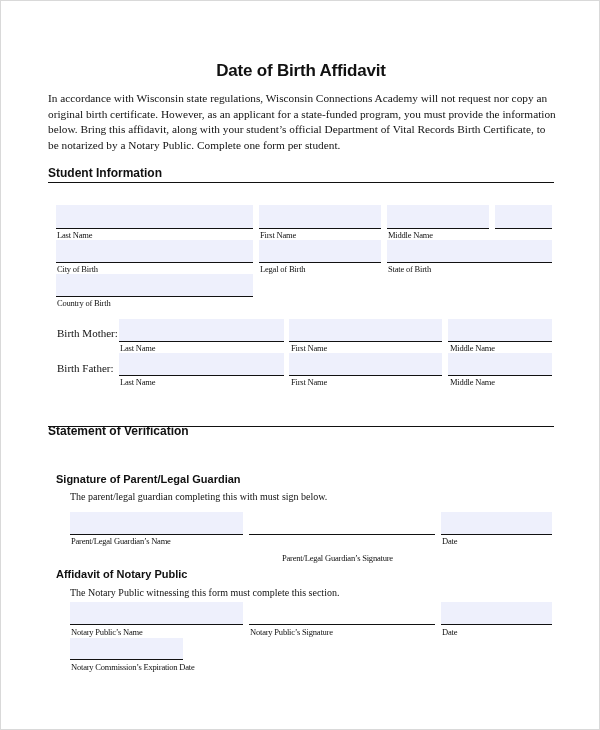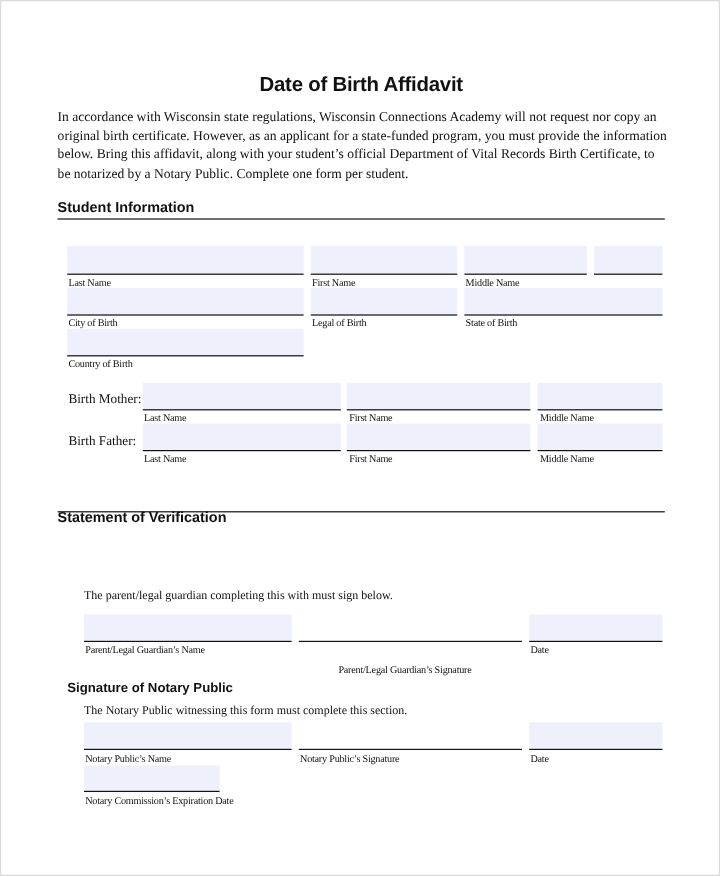--- a/index.html
+++ b/index.html
@@ -65,29 +65,30 @@
   <div class="field" style="left:118px; top:352px; width:165px; height:22px;"></div>
   <div class="field" style="left:288px; top:352px; width:153px; height:22px;"></div>
   <div class="field" style="left:447px; top:352px; width:104px; height:22px;"></div>
   <div class="flabel" style="left:119px; top:376px;">Last Name</div>
   <div class="flabel" style="left:290px; top:376px;">First Name</div>
   <div class="flabel" style="left:449px; top:376px;">Middle Name</div>
 
   <div class="abs section-head" style="left:47px; top:423px;">Statement of Verification</div>
   <div class="abs rule" style="left:47px; top:425px; width:506px;"></div>
 
+  <div class="abs subhead" style="left:55px; top:472px;">Signature of Parent/Legal Guardian</div>
   <div class="abs body-text" style="left:69px; top:489px; font-size:10px;">The parent/legal guardian completing this with must sign below.</div>
   <div class="field" style="left:69px; top:511px; width:173px; height:22px;"></div>
   <div class="field nofill" style="left:248px; top:511px; width:186px; height:22px;"></div>
   <div class="field" style="left:440px; top:511px; width:111px; height:22px;"></div>
   <div class="flabel" style="left:70px; top:535px;">Parent/Legal Guardian’s Name</div>
   <div class="flabel" style="left:249px; top:552px;margin-left:32px;">Parent/Legal Guardian’s Signature</div>
   <div class="flabel" style="left:441px; top:535px;">Date</div>
 
-  <div class="abs subhead" style="left:55px; top:567px;">Signature of Notary Public</div>
+  <div class="abs subhead" style="left:55px; top:567px;">Affidavit of Notary Public</div>
   <div class="abs body-text" style="left:69px; top:585px; font-size:10px;">The Notary Public witnessing this form must complete this section.</div>
   <div class="field" style="left:69px; top:601px; width:173px; height:22px;"></div>
   <div class="field nofill" style="left:248px; top:601px; width:186px; height:22px;"></div>
   <div class="field" style="left:440px; top:601px; width:111px; height:22px;"></div>
   <div class="flabel" style="left:70px; top:626px;">Notary Public’s Name</div>
   <div class="flabel" style="left:249px; top:626px;">Notary Public’s Signature</div>
   <div class="flabel" style="left:441px; top:626px;">Date</div>
   <div class="field" style="left:69px; top:637px; width:113px; height:21px;"></div>
   <div class="flabel" style="left:70px; top:661px;">Notary Commission’s Expiration Date</div>
 

